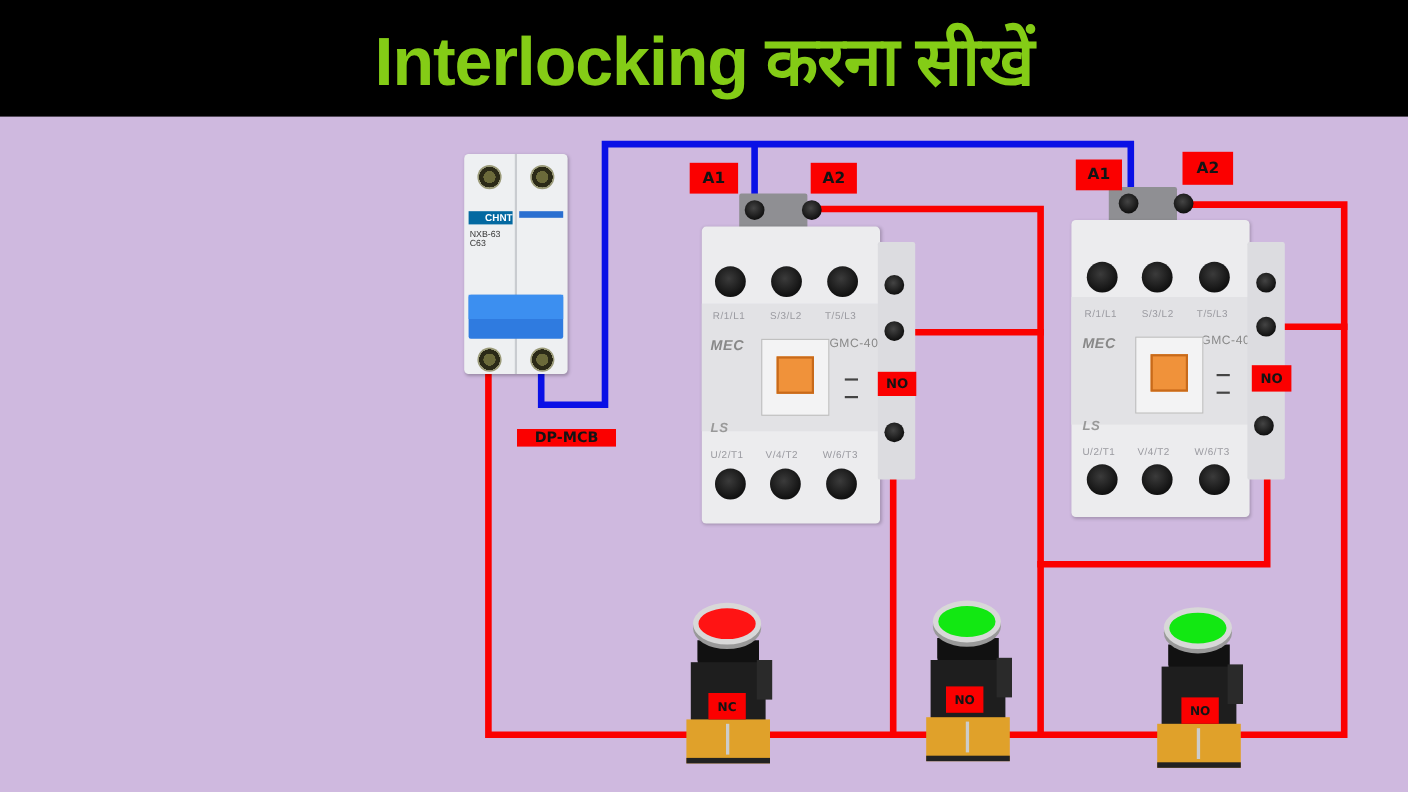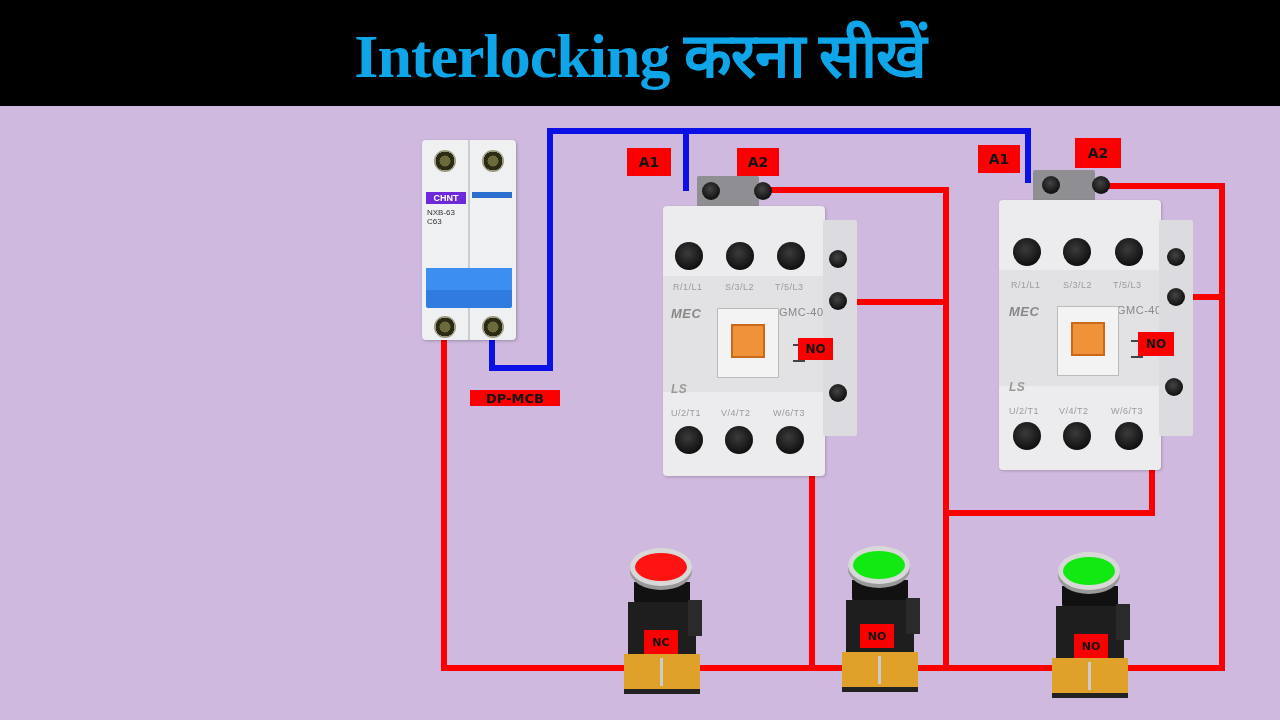--- a/index.html
+++ b/index.html
@@ -1,34 +1,34 @@
 <!DOCTYPE html>
 <html><head>
 <meta charset="utf-8">
 <style>
   * { margin:0; padding:0; box-sizing:border-box; }
   html, body { width:1280px; height:720px; overflow:hidden; }
   body { background:#cfb9df; position:relative; font-family:"Liberation Sans", sans-serif; }
   .header { position:absolute; left:0; top:0; width:1280px; height:106px; background:#000; display:flex; align-items:center; justify-content:center; }
-  .header-title { color:#0ea5e9; font-family:Liberation Serif, serif; font-weight:bold; font-size:62px; letter-spacing:-1px; }
+  .header-title { color:#84cc16; font-family:Liberation Sans, sans-serif; font-weight:bold; font-size:62px; letter-spacing:-1px; }
   .side-title { position:absolute; left:30px; top:196px; width:390px; text-align:center; color:#0a14e6; font-family:"DejaVu Sans", sans-serif; font-weight:bold; font-size:52px; line-height:80px; letter-spacing:-1px; }
   .wires { position:absolute; left:0; top:0; }
   .tag { position:absolute; background:#fb0000; color:#141414; font-family:"DejaVu Sans", sans-serif; font-weight:bold; display:flex; align-items:center; justify-content:center; font-size:14px; }
   
   .mcb { position:absolute; left:422px; top:140px; width:94px; height:200px; }
   .mcb .body { position:absolute; inset:0; background:#eef0f2; border-radius:4px; box-shadow:1px 1px 3px rgba(0,0,0,.25); }
   .mcb .split { position:absolute; left:46px; top:0; width:2px; height:100%; background:#c9ccd0; }
   .screw { position:absolute; width:22px; height:22px; border-radius:50%; background:radial-gradient(circle,#6b6a3a 0 35%, #2b2a17 36% 60%, #9a9a78 61%); }
-  .mcb .brand { position:absolute; left:4px; top:52px; width:40px; height:12px; background:#6d28d9; color:#fff; font-size:9px; font-weight:bold; line-height:12px; text-align:center; }
+  .mcb .brand { position:absolute; left:4px; top:52px; width:40px; height:12px; background:#0369a1; color:#fff; font-size:9px; font-weight:bold; line-height:12px; text-align:right; }
   .mcb .brand2 { position:absolute; left:50px; top:52px; width:40px; height:6px; background:#2a6fd0; }
   .mcb .txt { position:absolute; left:5px; top:68px; font-size:8px; color:#333; line-height:9px; }
   .mcb .lever { position:absolute; left:4px; top:128px; width:86px; height:40px; background:#2f7be0; border-radius:2px; }
   .mcb .lever:before { content:""; position:absolute; left:0; top:0; width:86px; height:22px; background:#3c8ff0; }
   
-  .contactor { position:absolute; width:200px; height:300px;margin-left:25px; }
+  .contactor { position:absolute; width:200px; height:300px; }
   .contactor .coilblock { position:absolute; left:34px; top:0; width:62px; height:34px; background:#8f8f93; border-radius:2px; }
   .contactor .main { position:absolute; left:0; top:30px; width:162px; height:270px; background:#ececee; border-radius:4px; box-shadow:1px 1px 3px rgba(0,0,0,.2); }
   .contactor .band { position:absolute; left:0; top:100px; width:162px; height:116px; background:#e2e2e5; }
   .term { position:absolute; width:28px; height:28px; border-radius:50%; background:radial-gradient(circle at 45% 40%, #3b3b3b, #111 70%); }
   .sterm { position:absolute; width:18px; height:18px; border-radius:50%; background:radial-gradient(circle at 45% 40%, #444, #111 70%); }
   .lbl { position:absolute; font-size:9px; color:#9a9aa0; letter-spacing:0.5px; }
   .contactor .window { position:absolute; left:54px; top:132px; width:62px; height:70px; background:#f3f3f4; border:1px solid #bbb; }
   .contactor .orange { position:absolute; left:68px; top:148px; width:34px; height:34px; background:#f0923a; border:2px solid #c86a1a; }
   .contactor .aux { position:absolute; left:160px; top:44px; width:34px; height:216px; background:#dcdce0; border-radius:2px; }
   .contactor .dash { position:absolute; width:12px; height:2px; background:#444; }

